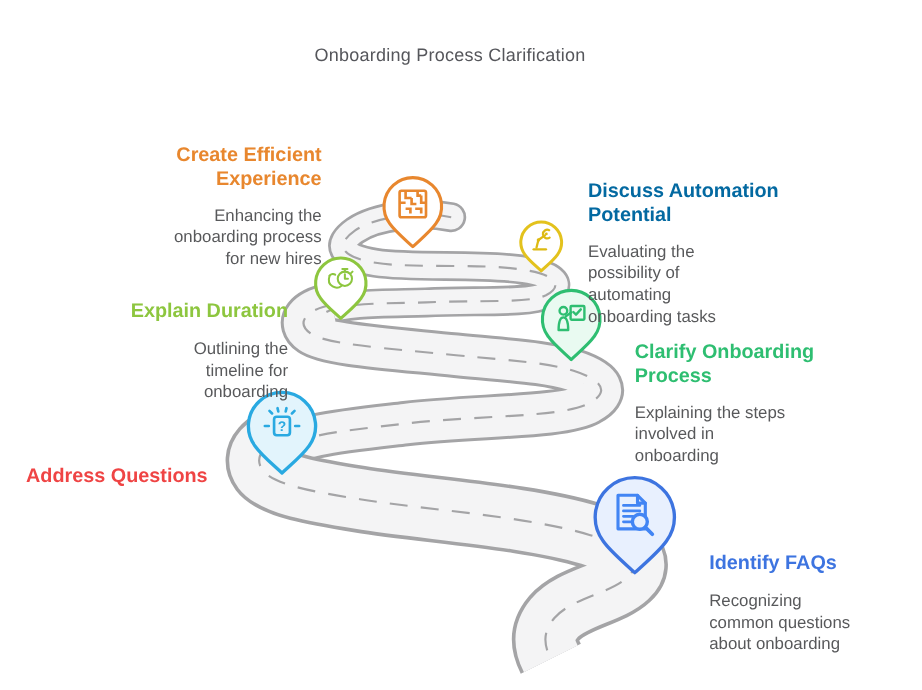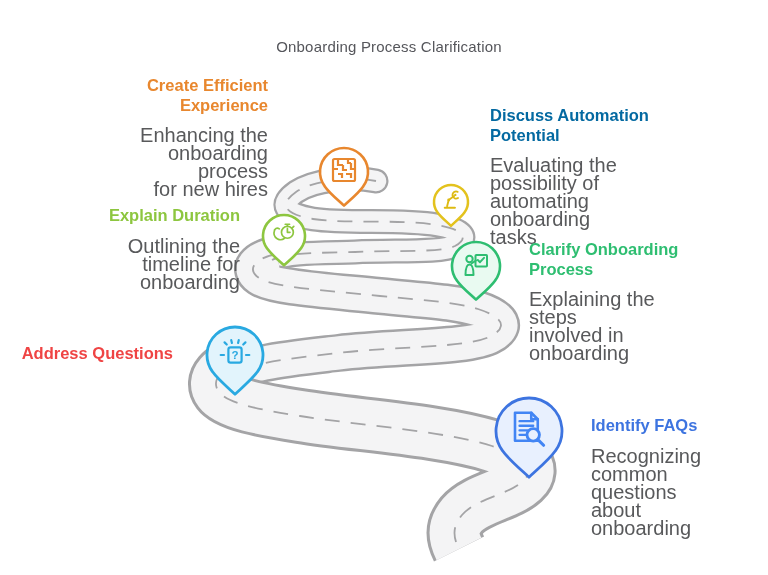--- a/index.html
+++ b/index.html
@@ -2,29 +2,29 @@
 <html><head>
 <meta charset="utf-8">
 <style>
   html,body{margin:0;padding:0;background:#fff;}
   #canvas{
     position:relative;width:768px;height:575px;background:#ffffff;overflow:hidden;
     font-family:"Liberation Sans", sans-serif;
   }
   .title{
     position:absolute;left:0;top:38px;width:750px;text-align:center;
-    font-size:15px;color:#55565B;letter-spacing:.2px;padding-left:14px;
+    font-size:15px;color:#55565B;letter-spacing:.2px;
   }
-  .milestone{position:absolute;}
+  .milestone{position:absolute;margin-top:44px;}
   .ms-heading{
     font-size:16.5px;font-weight:bold;line-height:19.5px;white-space:pre-line;
     margin:0 0 11px 0;
   }
   .ms-body{
-    font-size:20px;line-height:18px;color:#58595B;white-space:pre-line;margin:0;
+    font-size:14px;line-height:18px;color:#58595B;white-space:pre-line;margin:0;
   }
   .align-right{text-align:right;}
   .align-left{text-align:left;}
   #m1{left:103px;top:76px;width:165px;}
   #m2{left:490px;top:106px;width:175px;}
   #m2 .ms-body{width:145px;}
   #m3{left:85px;top:206px;width:155px;}
   #m4{left:529px;top:240px;width:172px;}
   #m4 .ms-body{width:152px;}
   #m5{left:8px;top:344px;width:165px;}

